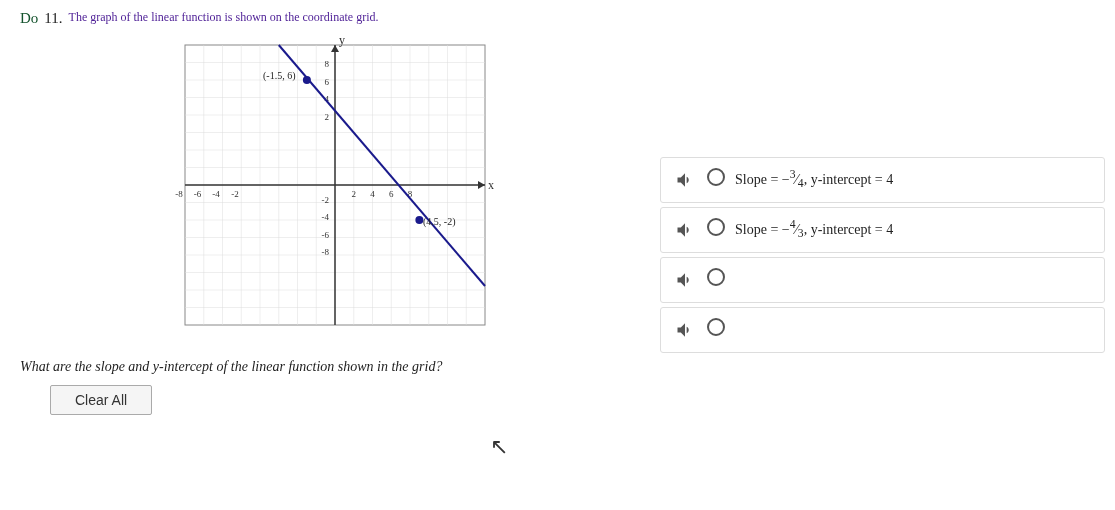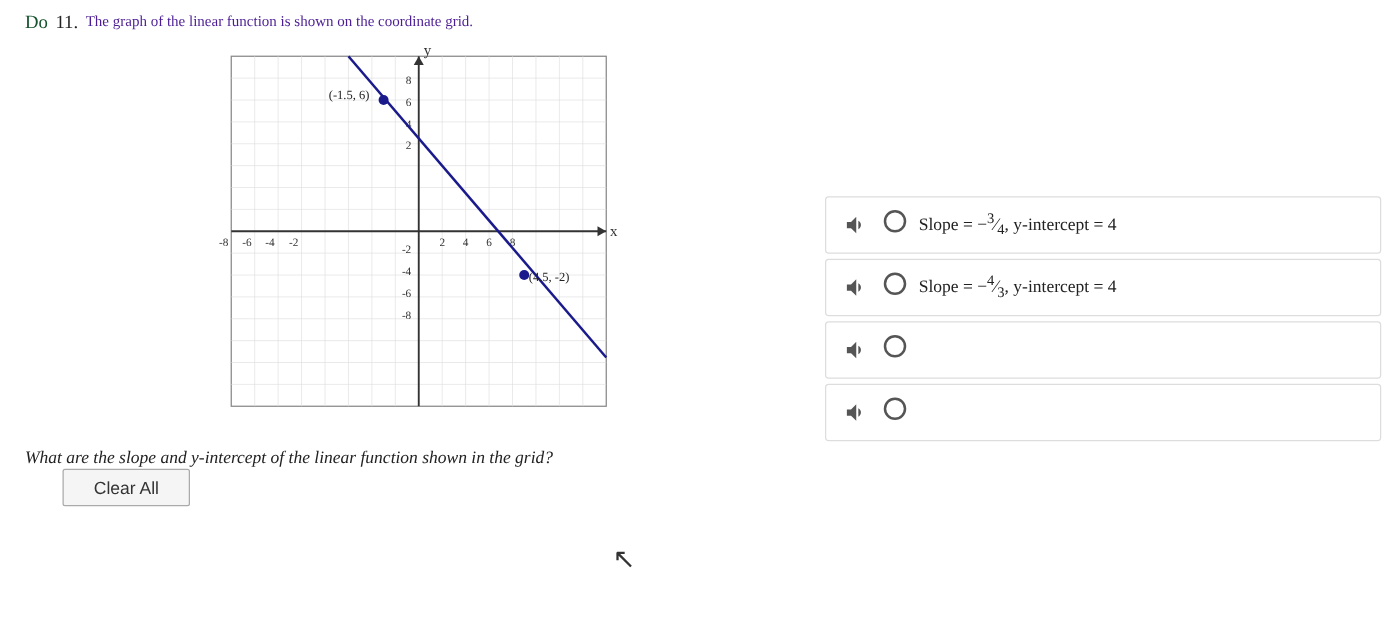--- a/index.html
+++ b/index.html
@@ -211,21 +211,21 @@
 
           <circle cx="264.375" cy="185" r="4" fill="#1a1a8c"></circle>
           <text x="268" y="190" font-size="10" fill="#222" font-family="Times New Roman">(4.5, -2)</text>
         </svg>
       </div>
     </div>
 
     <div class="question-bottom-row">
       <span style="font-size:14px;color:#222;font-style:italic;">What are the slope and y-intercept of the linear function shown in the grid?</span>
     </div>
-    <div style="margin-left:10px;">
+    <div style="margin-top:10px; margin-left:10px;">
       <button class="clear-all-btn">Clear All</button>
     </div>
   </div>
 
   <div style="position:absolute; bottom:50px; left:490px; font-size:22px; color:#333; pointer-events:none;">↖</div>
 
   <div class="right-panel">
 
     <div class="answer-option">
       <div class="audio-icon">

